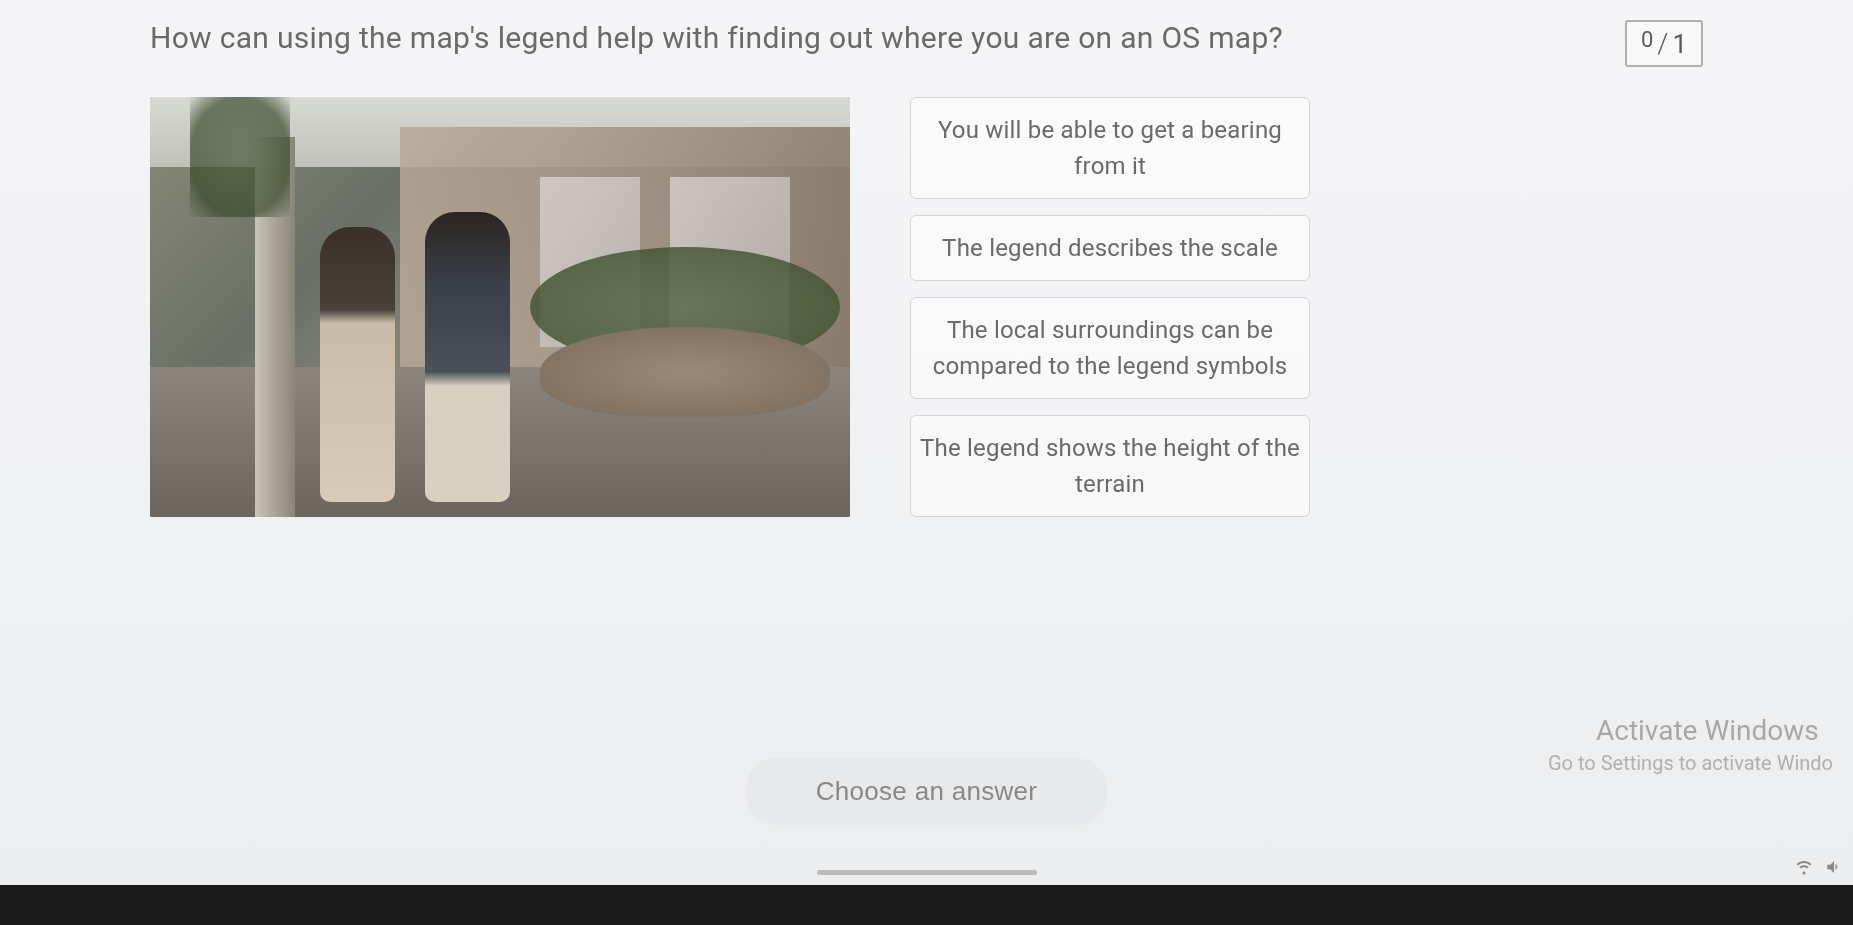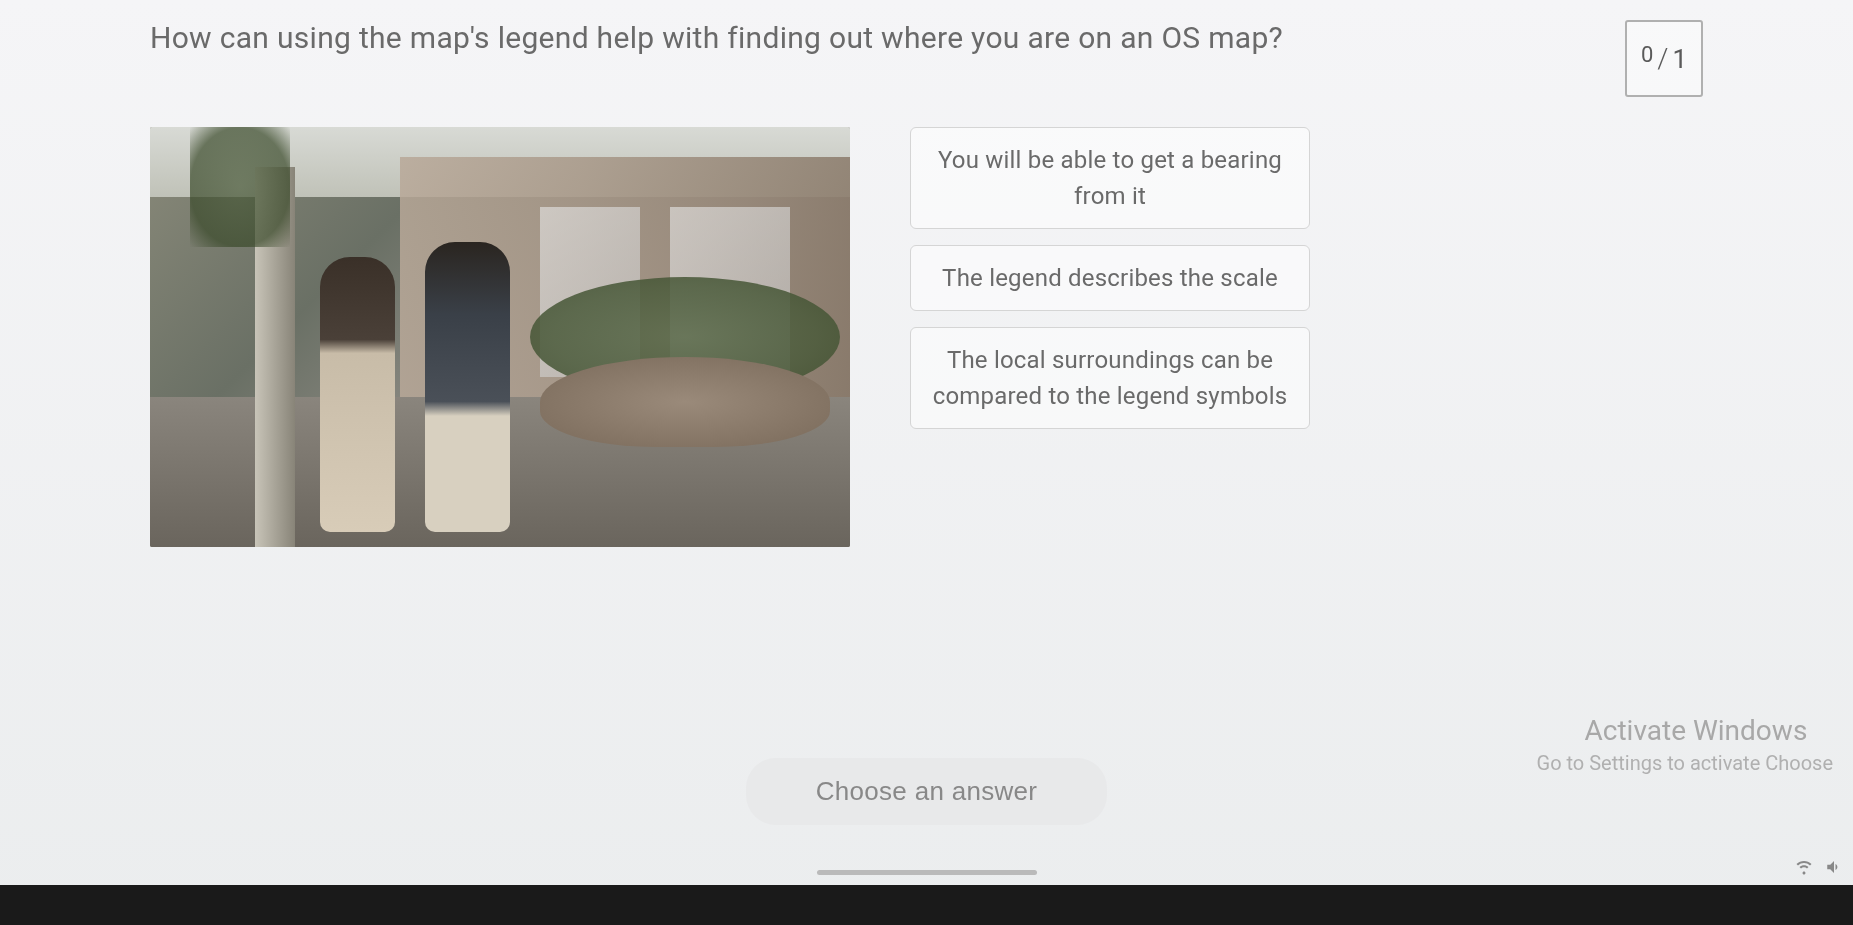--- a/index.html
+++ b/index.html
@@ -29,21 +29,21 @@
       font-size: 30px;
       font-weight: 400;
       color: #6a6a6a;
       letter-spacing: 0.3px;
       flex: 1;
       padding-right: 40px;
     }
     .score-box {
       border: 2px solid #b0b0b0;
       border-radius: 3px;
-      padding: 20px 14px;
+      padding: 5px 14px;
       background: rgba(255,255,255,0.4);
     }
     .score-numerator {
       font-size: 22px;
       color: #5a5a5a;
       vertical-align: super;
     }
     .score-slash {
       font-size: 28px;
       color: #5a5a5a;
@@ -247,31 +247,32 @@
       <div class="image-bush"></div>
       <div class="image-planter"></div>
       <div class="image-person1"></div>
       <div class="image-person2"></div>
     </div>
 
     <div class="answers-column">
       <div class="answer-option">You will be able to get a bearing from it</div>
       <div class="answer-option">The legend describes the scale</div>
       <div class="answer-option">The local surroundings can be compared to the legend symbols</div>
+      <div class="answer-option">The legend shows the height of the terrain</div>
     </div>
   </div>
 </div>
 
 <div class="bottom-bar">
   <button class="choose-button">Choose an answer</button>
 </div>
 
 <div class="watermark">
   <div class="watermark-title">Activate Windows</div>
-  <div class="watermark-sub">Go to Settings to activate Choose</div>
+  <div class="watermark-sub">Go to Settings to activate Windo</div>
 </div>
 
 <div class="scroll-indicator"></div>
 
 <div class="tray">
   <span class="tray-icon">
     <svg viewBox="0 0 24 24">
         <path d="M12 18c1.1 0 2 .9 2 2s-.9 2-2 2-2-.9-2-2 .9-2 2-2zm-6-6c3.3-3.3 8.7-3.3 12 0l-2 2c-2.2-2.2-5.8-2.2-8 0l-2-2zm-4-4c5.5-5.5 14.5-5.5 20 0l-2 2c-4.4-4.4-11.6-4.4-16 0l-2-2z"></path>
       </svg>
   </span>

